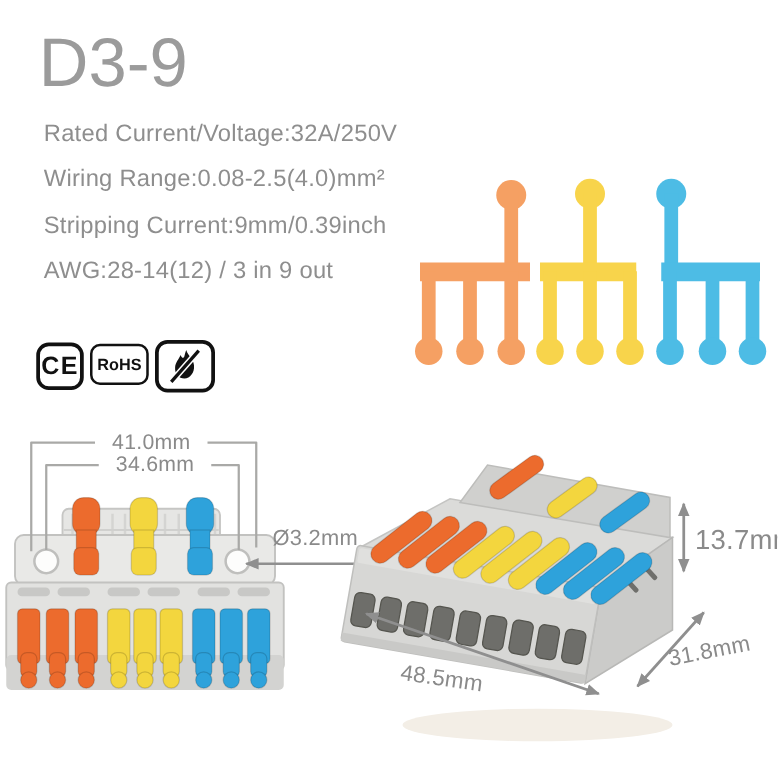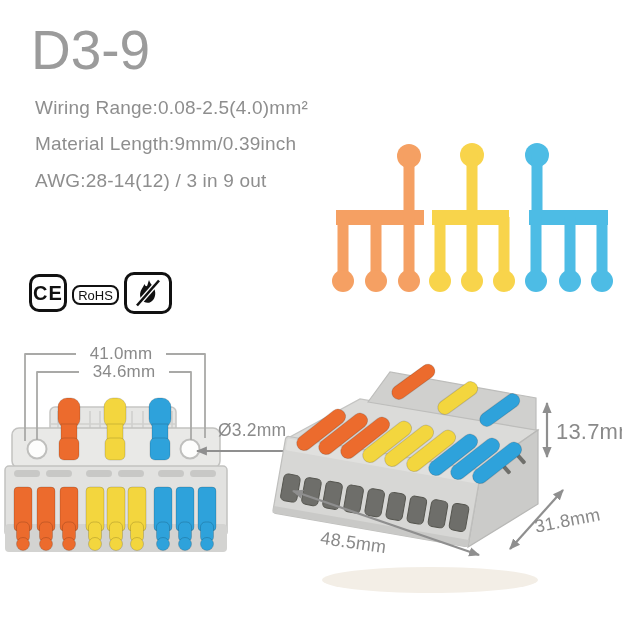--- a/index.html
+++ b/index.html
@@ -12,21 +12,21 @@
     left:31px;top:22px;font-size:55px;color:#9B9B9B;letter-spacing:0;
     font-weight:400;line-height:1.05;
   }
   .specs{left:35px;top:90px;color:#8E8E8E;font-size:19px;line-height:36.4px;letter-spacing:0.2px;}
   .badges{left:29px;top:272px;display:flex;align-items:flex-start;gap:5px;}
   .badge{
     border:3px solid #111;border-radius:10px;background:#fff;color:#111;
     display:flex;align-items:center;justify-content:center;box-sizing:border-box;
   }
   .badge-ce{width:38px;height:38px;font-size:20px;font-weight:700;letter-spacing:1px;margin-top:2px;}
-  .badge-rohs{width:47px;height:20px;font-size:13px;font-weight:400;border-width:2.5px;border-radius:8px;margin-top:13px;}
+  .badge-rohs{width:47px;height:33px;font-size:13px;font-weight:700;border-width:2.5px;border-radius:8px;margin-top:3px;}
   .badge-flame{width:48px;height:42px;}
   .circuit-heading{left:381px;top:92px;font-size:23.5px;font-weight:700;color:#9C9C9C;letter-spacing:0.5px;}
   .dim{
     color:#8A8A8A;font-size:17px;letter-spacing:0.2px;white-space:nowrap;
   }
   .dim-bg{background:#ffffff;padding:0 4px;text-align:center;}
   .dim-41{left:76px;top:344px;width:82px;}
   .dim-34{left:79px;top:362px;width:82px;}
   .dim-hole{left:205px;top:420px;font-size:17.5px;padding-left:13px;}
   .dim-h{left:556px;top:419px;font-size:22px;text-align:right;}
@@ -277,22 +277,23 @@
         <line x1="547" y1="403" x2="547" y2="457" marker-start="url(#ah)" marker-end="url(#ah)"></line>
         <line x1="293" y1="491" x2="479" y2="555" marker-start="url(#ah)" marker-end="url(#ah)"></line>
         <line x1="510" y1="549" x2="563" y2="490" marker-start="url(#ah)" marker-end="url(#ah)"></line>
       </g>
     </g>
   </svg>
 
   <div class="abs title">D3-9</div>
 
   <div class="abs specs">
+    <div>Rated Current/Voltage:32A/250V</div>
     <div>Wiring Range:0.08-2.5(4.0)mm²</div>
-    <div>Material Length:9mm/0.39inch</div>
+    <div>Stripping Current:9mm/0.39inch</div>
     <div>AWG:28-14(12) / 3 in 9 out</div>
   </div>
 
   <div class="abs badges">
     <div class="badge badge-ce">
       <span>CE</span>
     </div>
     <div class="badge badge-rohs">
       <span>RoHS</span>
     </div>

